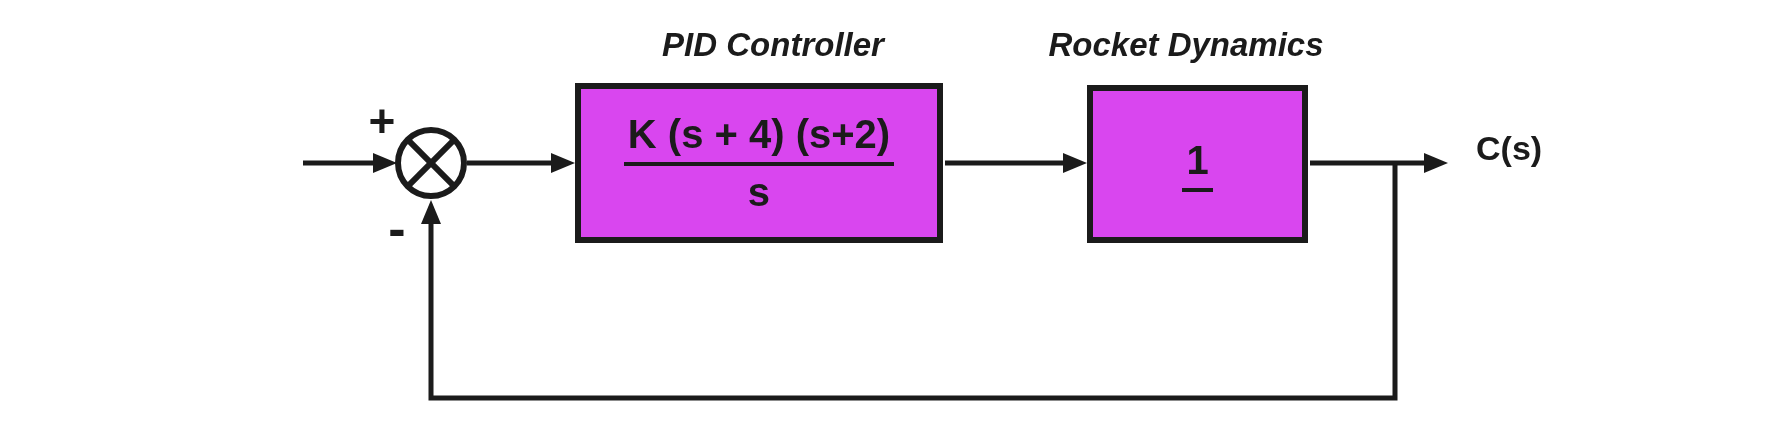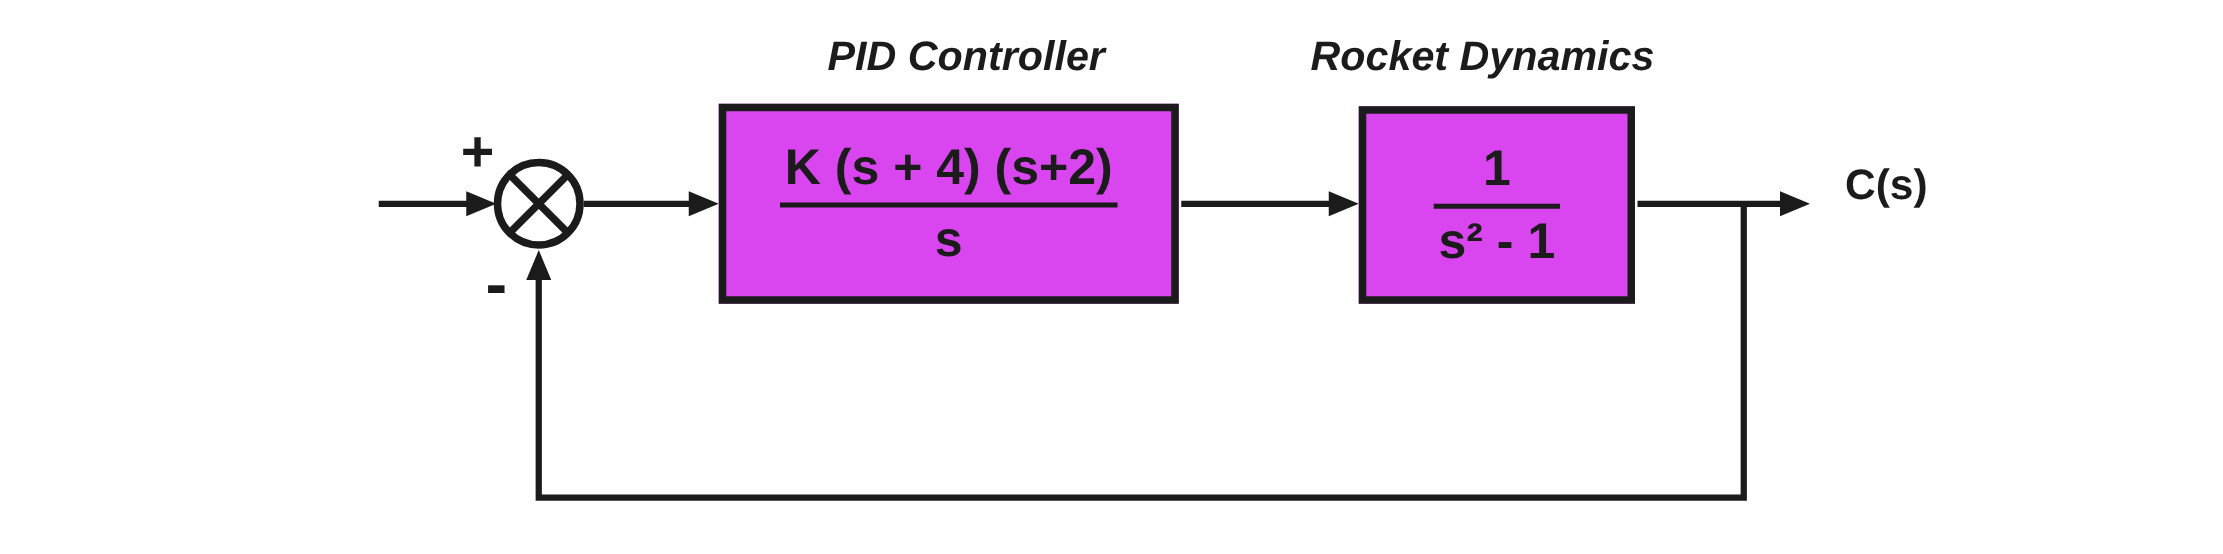--- a/index.html
+++ b/index.html
@@ -169,17 +169,16 @@
       <div class="frac-num">K (s + 4) (s+2)</div>
       <div class="frac-bar"></div>
       <div class="frac-den">s</div>
     </div>
   </div>
 
   <div class="tf-block block-rocket">
     <div class="fraction">
       <div class="frac-num">1</div>
       <div class="frac-bar"></div>
-      <div class="frac-den">s² - 1</div>
     </div>
   </div>
 
 </div>
 
 </body></html>

